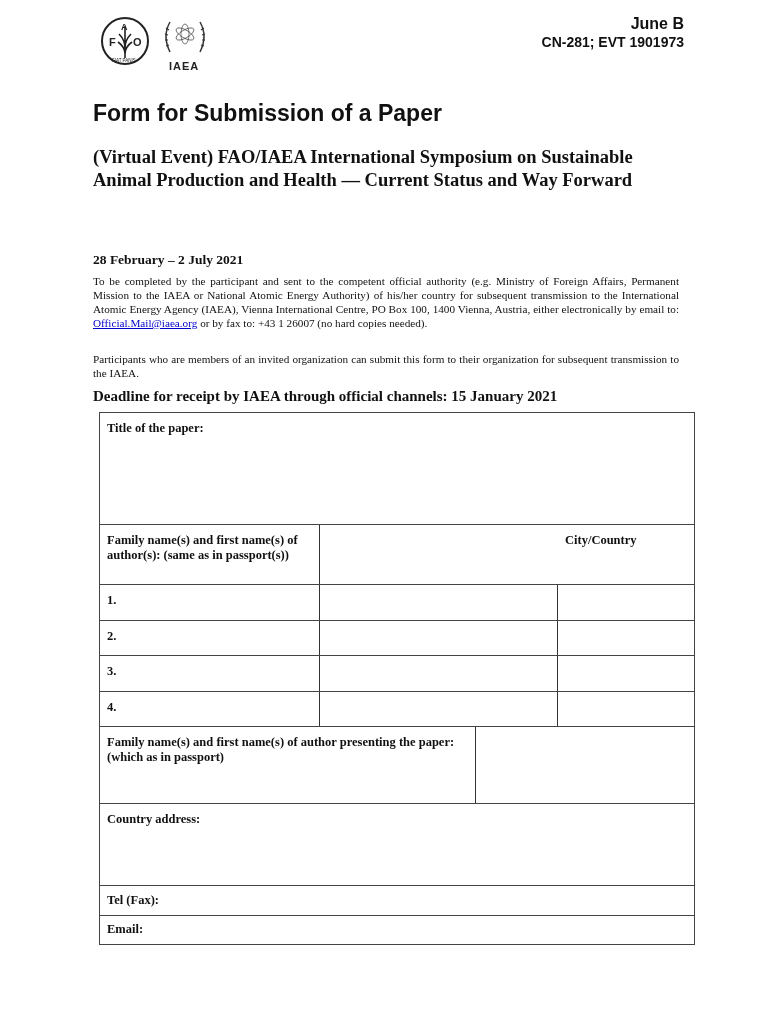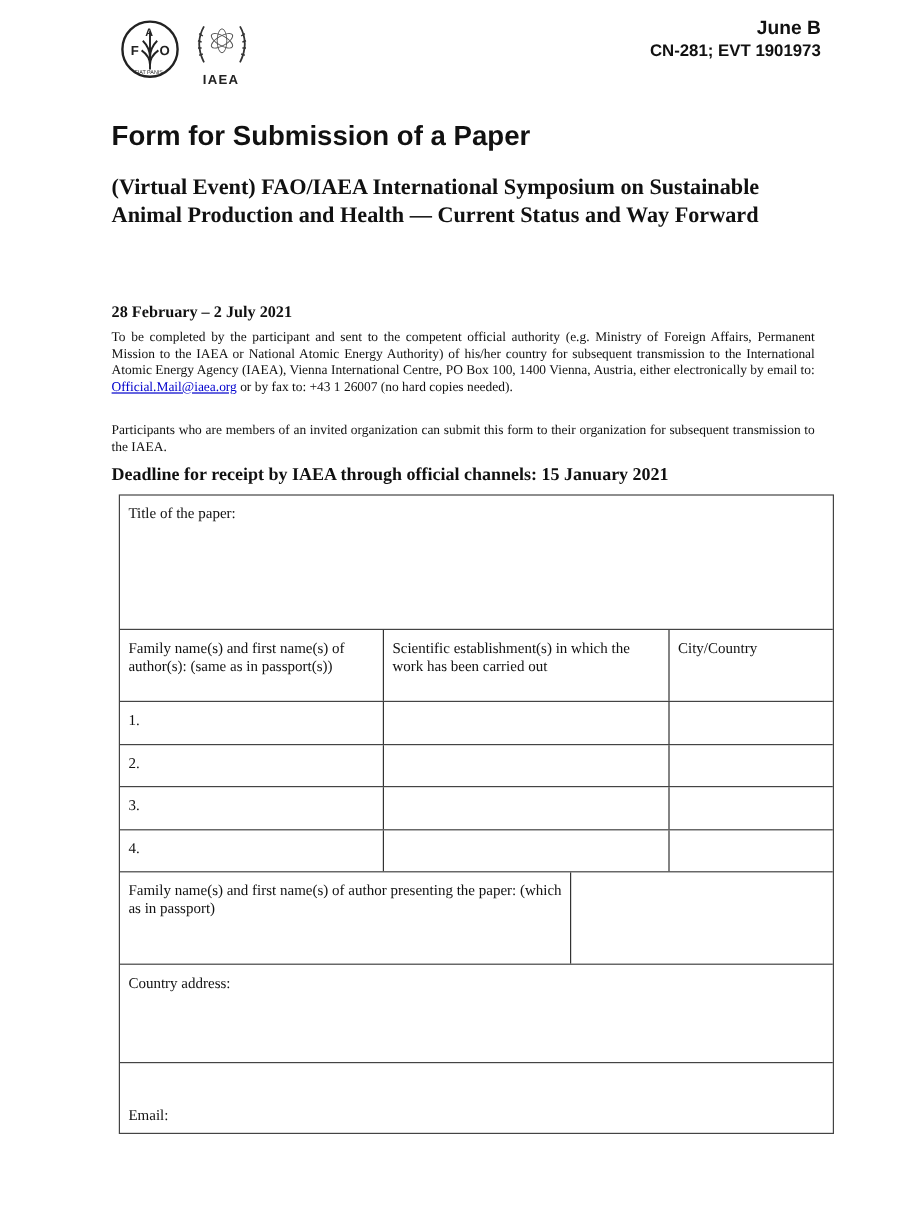--- a/index.html
+++ b/index.html
@@ -12,21 +12,21 @@
   #form-id .fb { font-size:16px; line-height:18px; }
   #form-id .cn { font-size:14px; line-height:18px; }
   #title { left:93px; top:100px; font-size:23px; font-weight:bold; }
   #subtitle { left:93px; top:146px; width:600px; font-size:18.5px; font-weight:bold; line-height:22.5px; }
   #dates { left:93px; top:252px; font-size:13.5px; font-weight:bold; }
   .para { left:93px; width:586px; font-size:11.2px; line-height:14px; text-align:justify; }
   #para1 { top:274px; }
   #para2 { top:352px; }
   a.mail { color:#0000cc; text-decoration:underline; }
   #deadline { left:93px; width:584px; top:388px; text-align:left; font-size:15px; font-weight:bold; }
-  #form-table { left:99px; top:412px; width:596px; height:533px; border:1.5px solid #444; box-sizing:border-box; }
+  #form-table { left:99px; top:412px; width:596px; height:533px; border:1.5px solid #444; box-sizing:border-box;font-weight:bold; }
   .row { position:absolute; left:0; right:0; border-bottom:1.5px solid #444; box-sizing:border-box; }
   .row:last-child { border-bottom:none; }
   .cell { position:absolute; top:0; bottom:0; box-sizing:border-box; padding:8px 7px; font-family:"Liberation Serif", serif; font-size:12.5px; line-height:15px; }
   .vline { border-right:1.2px solid #333; }
 </style>
 </head>
 <body>
 
 <div id="logos" class="abs">
   <svg width="120" height="62" viewBox="0 0 120 62">
@@ -61,21 +61,20 @@
 <div id="para2" class="abs para serif">Participants who are members of an invited organization can submit this form to their organization for subsequent transmission to the IAEA.</div>
 
 <div id="deadline" class="abs serif">Deadline for receipt by IAEA through official channels: 15 January 2021</div>
 
 <div id="form-table" class="abs">
   <div class="row" style="top:0;height:112px;">
     <div class="cell" style="left:0;right:0;"><span>Title of the paper:</span></div>
   </div>
   <div class="row" style="top:112px;height:60px;">
     <div class="cell vline" style="left:0;width:220px;">Family name(s) and first name(s) of author(s): (same as in passport(s))</div>
-    <div class="cell vline" style="left:220px;width:238px;">Scientific establishment(s) in which the work has been carried out</div>
     <div class="cell" style="left:458px;right:0;">City/Country</div>
   </div>
   <div class="row" style="top:172px;height:35.5px;">
     <div class="cell vline" style="left:0;width:220px;"><span>1.</span></div>
     <div class="cell vline" style="left:220px;width:238px;"></div>
     <div class="cell" style="left:458px;right:0;"></div>
   </div>
   <div class="row" style="top:207.5px;height:35.5px;">
     <div class="cell vline" style="left:0;width:220px;"><span>2.</span></div>
     <div class="cell vline" style="left:220px;width:238px;"></div>
@@ -90,16 +89,19 @@
     <div class="cell vline" style="left:0;width:220px;"><span>4.</span></div>
     <div class="cell vline" style="left:220px;width:238px;"></div>
     <div class="cell" style="left:458px;right:0;"></div>
   </div>
   <div class="row" style="top:314px;height:77px;">
     <div class="cell vline" style="left:0;width:376px;"><span>Family name(s) and first name(s) of author presenting the paper: (which as in passport)</span></div>
   </div>
   <div class="row" style="top:391px;height:82px;">
     <div class="cell" style="left:0;right:0;"><span>Country address:</span></div>
   </div>
+  <div class="row" style="top:473px;height:30px;">
+    <div class="cell" style="left:0;right:0;padding-top:7px;"><span>Tel (Fax):</span></div>
+  </div>
   <div class="row" style="top:503px;height:28px;">
     <div class="cell" style="left:0;right:0;padding-top:6px;"><span>Email:</span></div>
   </div>
 </div>
 
 </body></html>

